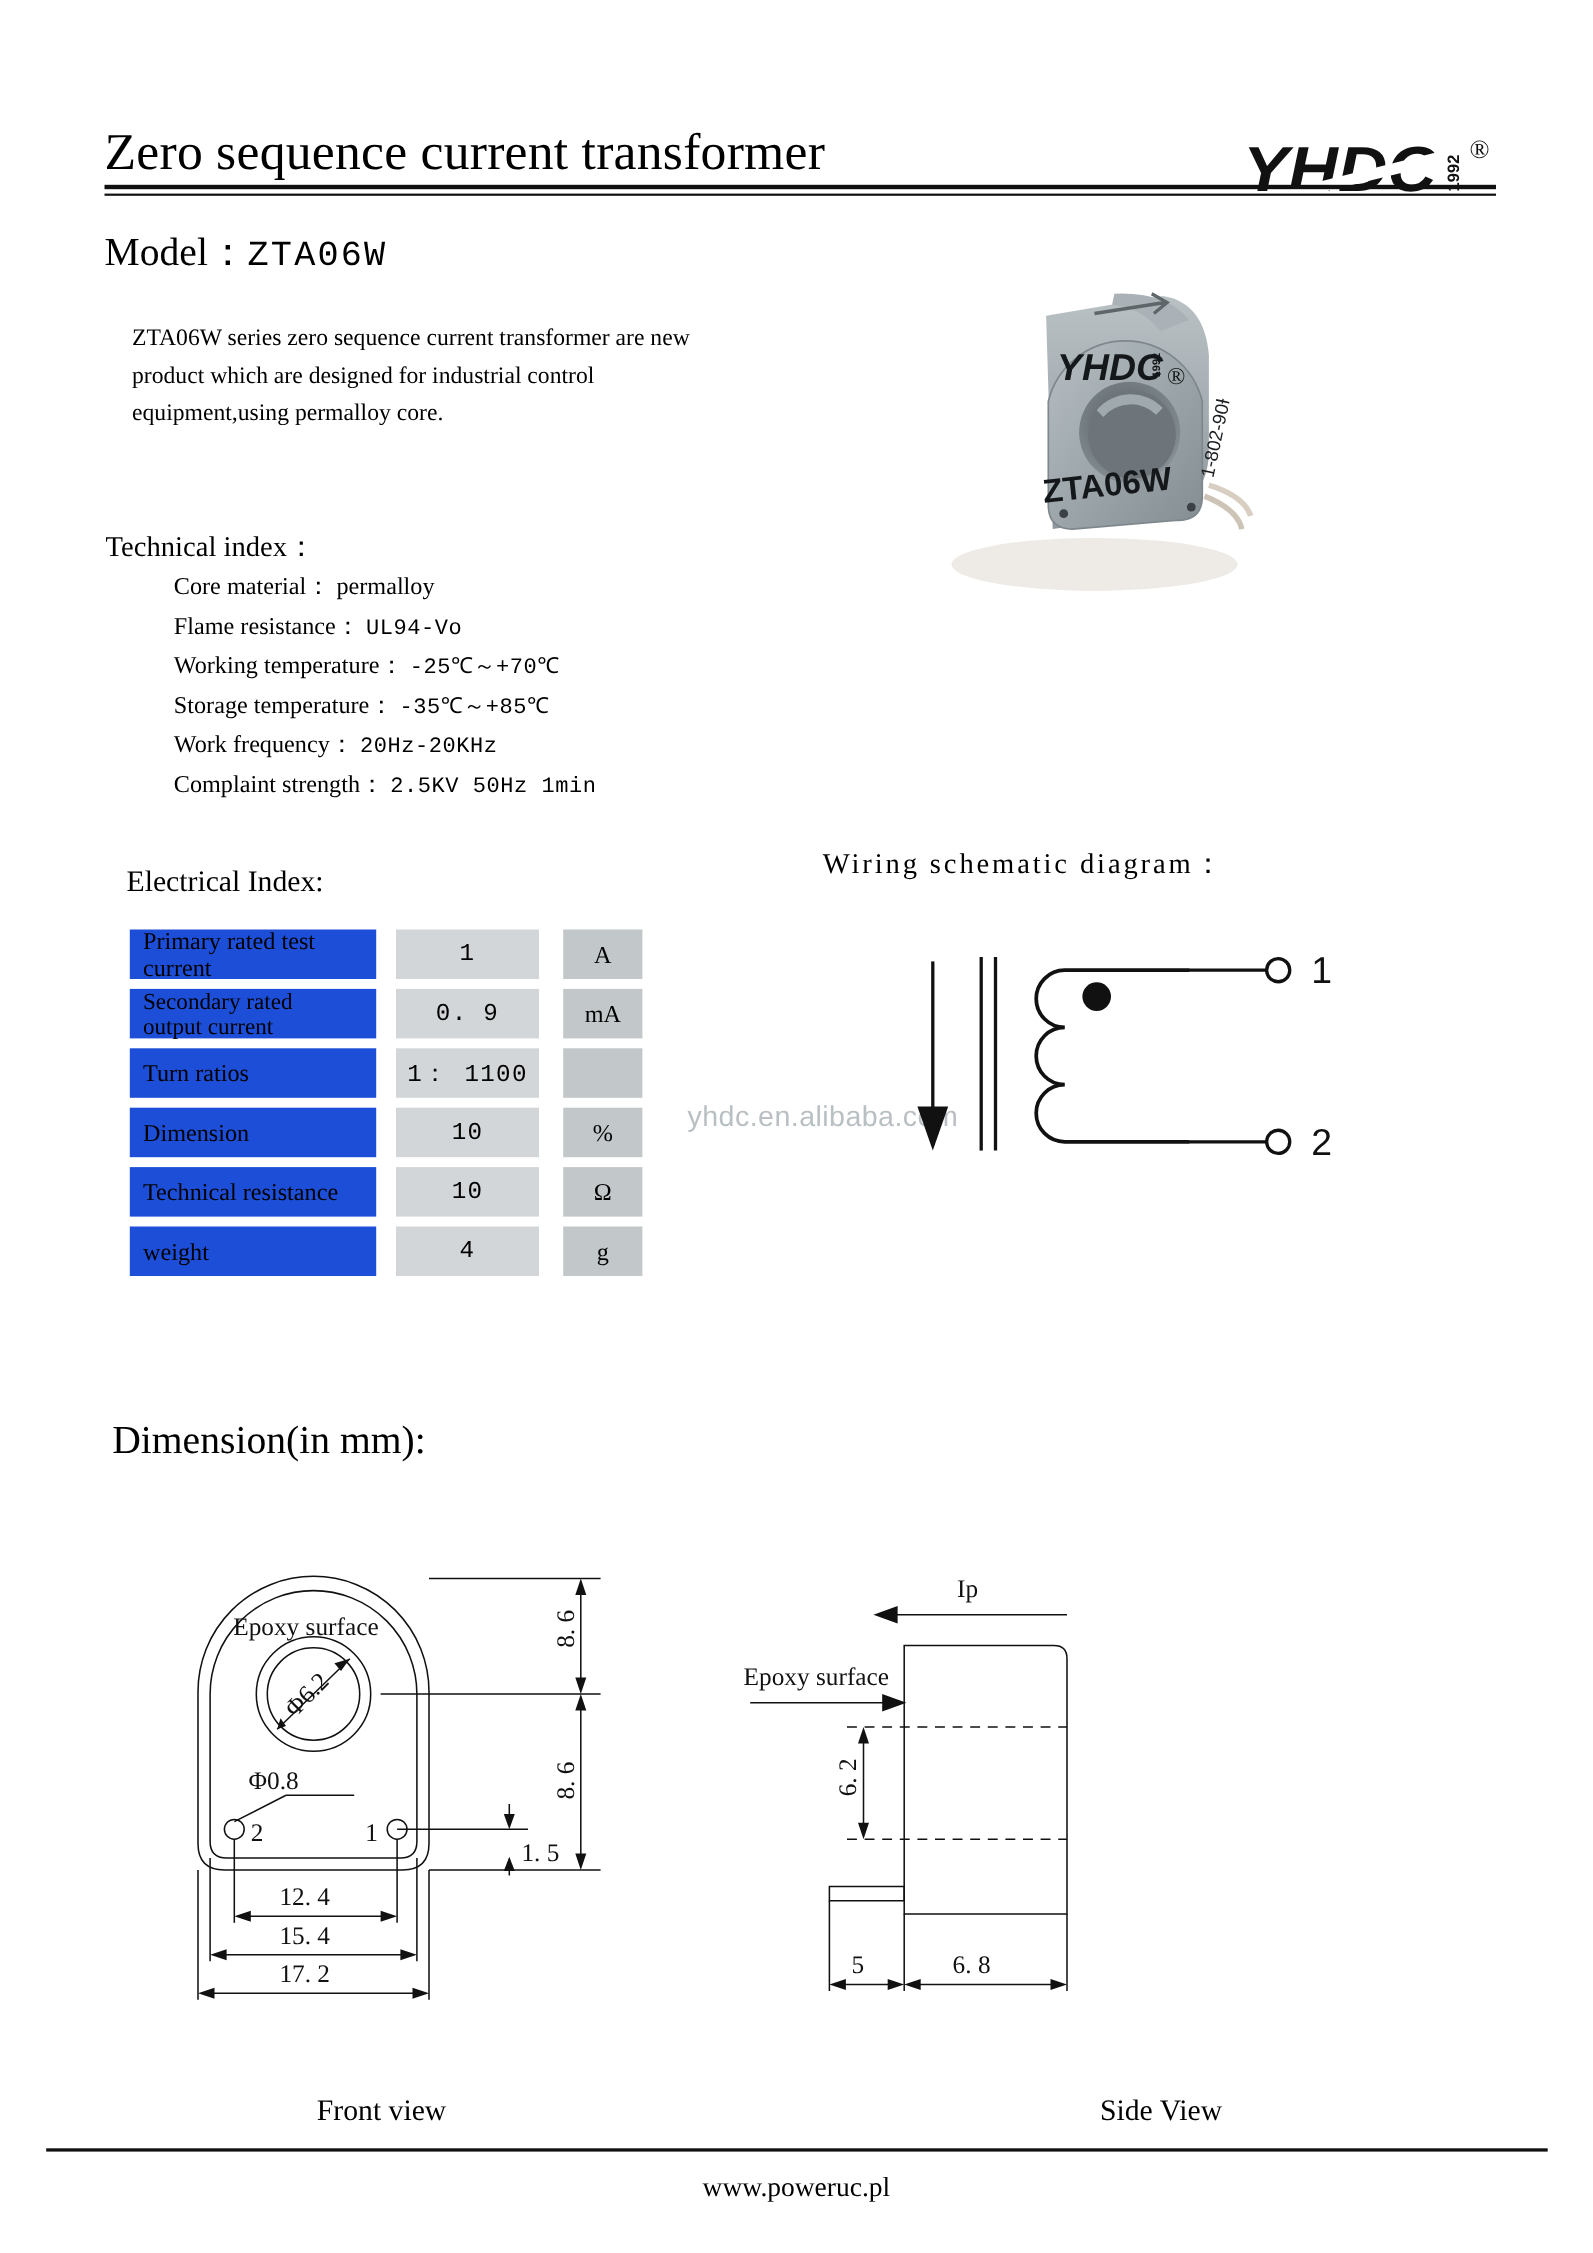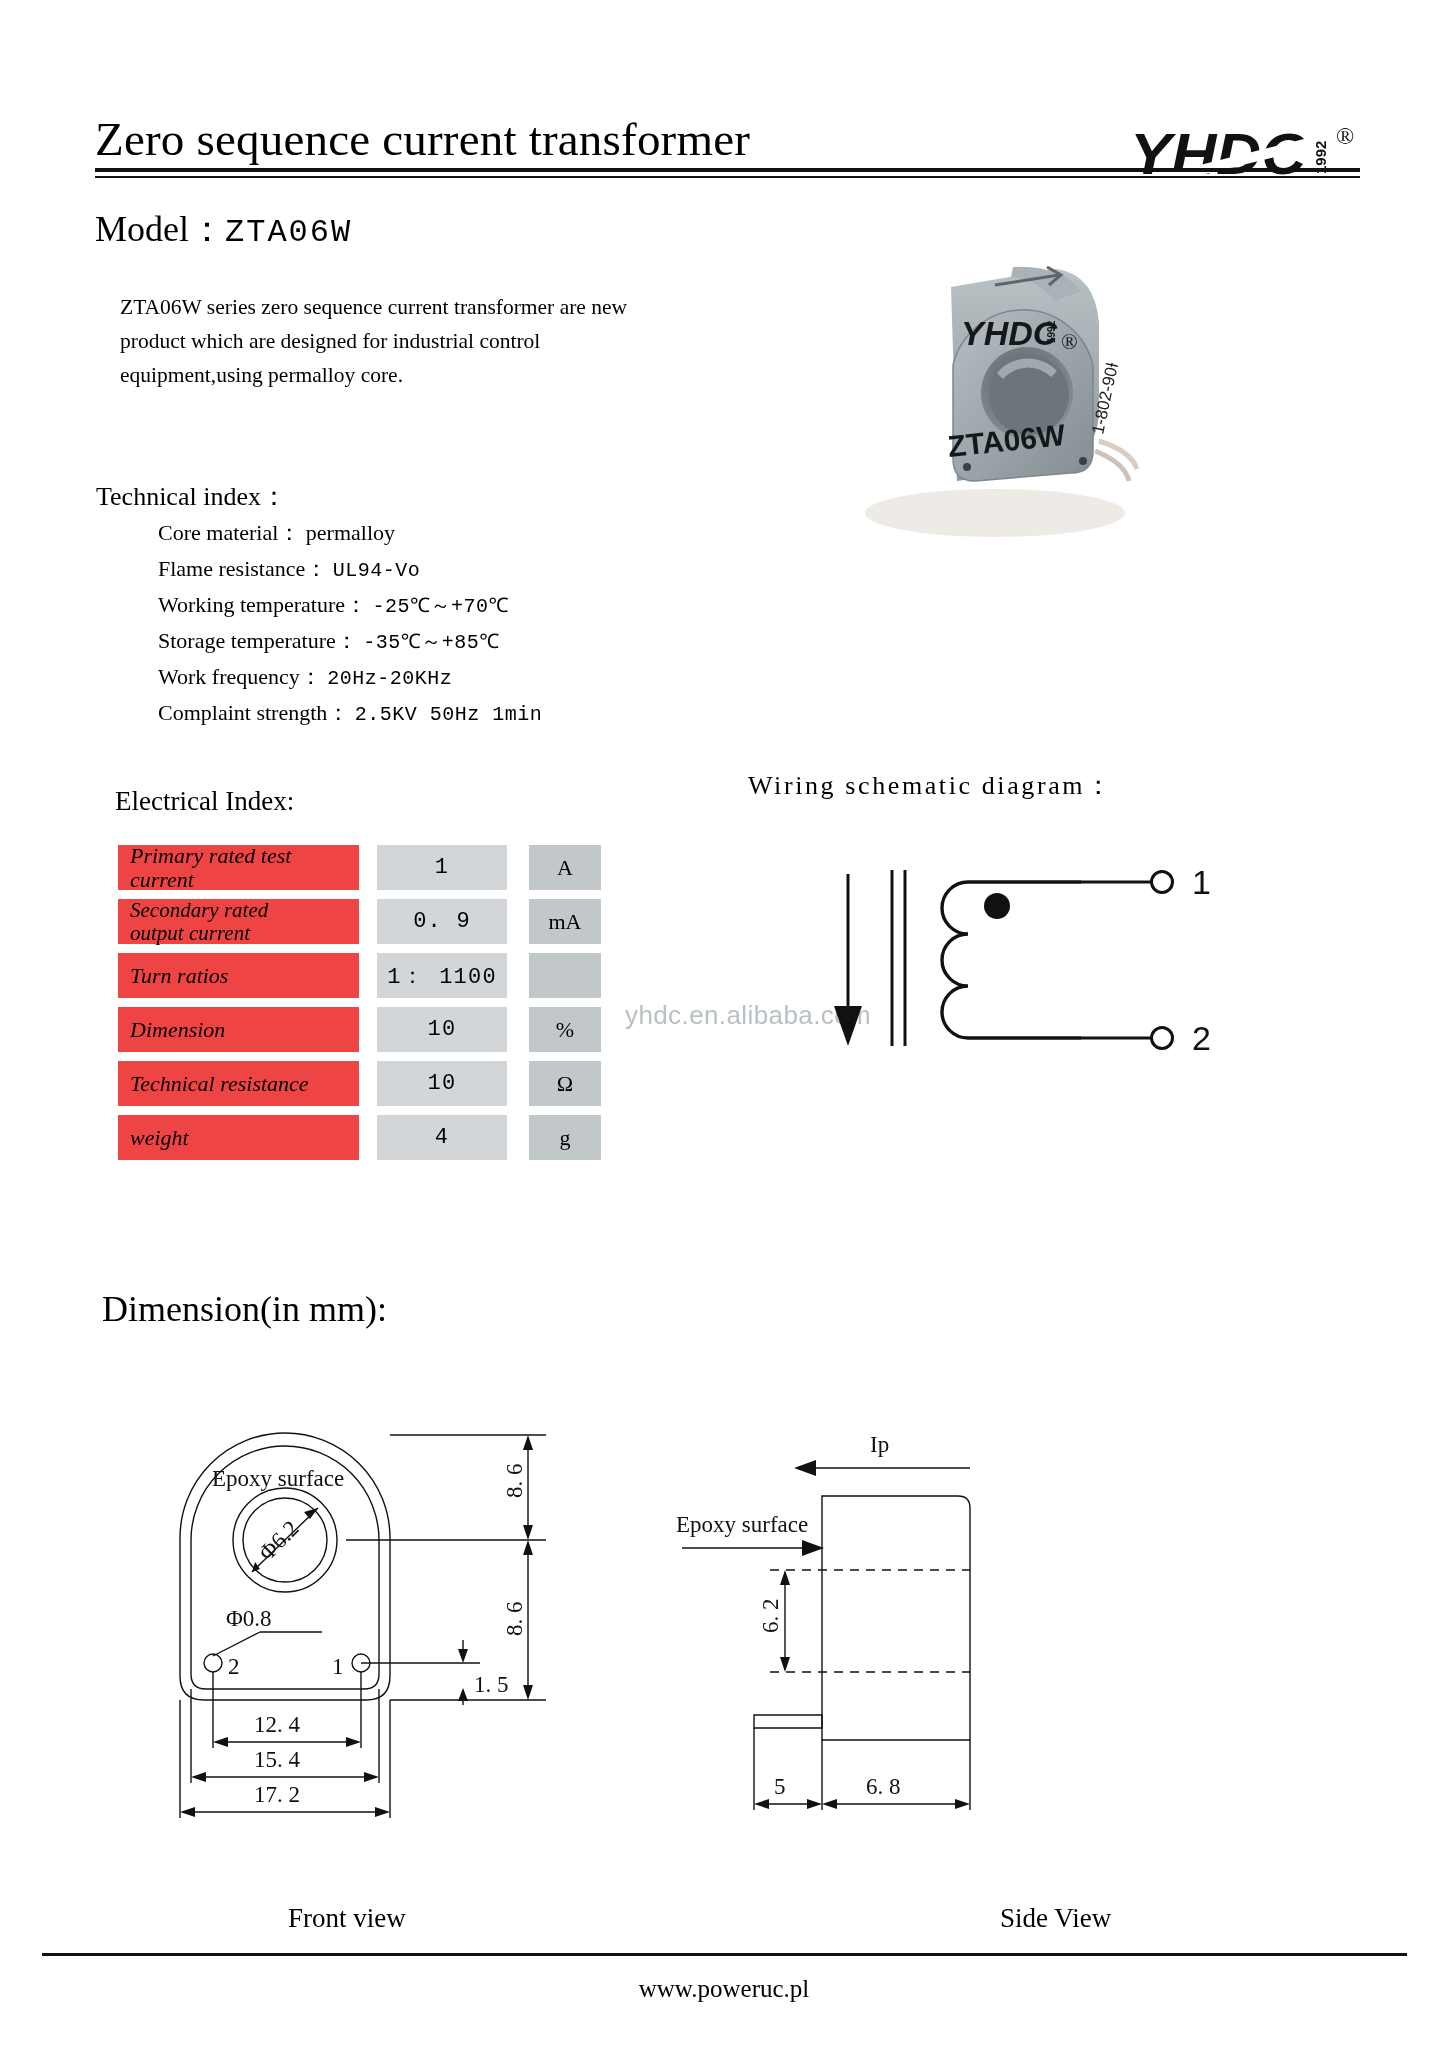--- a/index.html
+++ b/index.html
@@ -39,22 +39,22 @@
   .tech-list .v{font-family:"Liberation Mono","DejaVu Sans Mono",monospace;
                 font-size:20px;letter-spacing:.5px;}
   .tech-row{white-space:nowrap;height:36px;}
 
   
   .elec-head{position:absolute;left:115px;top:786px;font-size:27px;}
 
   .etable{position:absolute;left:118px;top:845px;}
   .erow{display:flex;align-items:stretch;margin-bottom:9px;height:45px;}
   .ecell-label{
-    width:241px;background:#ef4444;display:flex;align-items:center;
-    padding-left:12px;box-sizing:border-box;font-size:22px;line-height:24px;font-style:italic;
+    width:224px;background:#1d4ed8;display:flex;align-items:center;
+    padding-left:12px;box-sizing:border-box;font-size:22px;line-height:24px;
   }
   .ecell-label.two-line{line-height:23px;font-size:21px;}
   .ecell-val{
     width:130px;margin-left:18px;background:#d3d6d8;display:flex;
     align-items:center;justify-content:center;
     font-family:"Liberation Mono","DejaVu Sans Mono",monospace;
     font-size:22px;letter-spacing:1.2px;box-sizing:border-box;
   }
   .ecell-unit{
     width:72px;margin-left:22px;background:#c2c7c9;display:flex;

